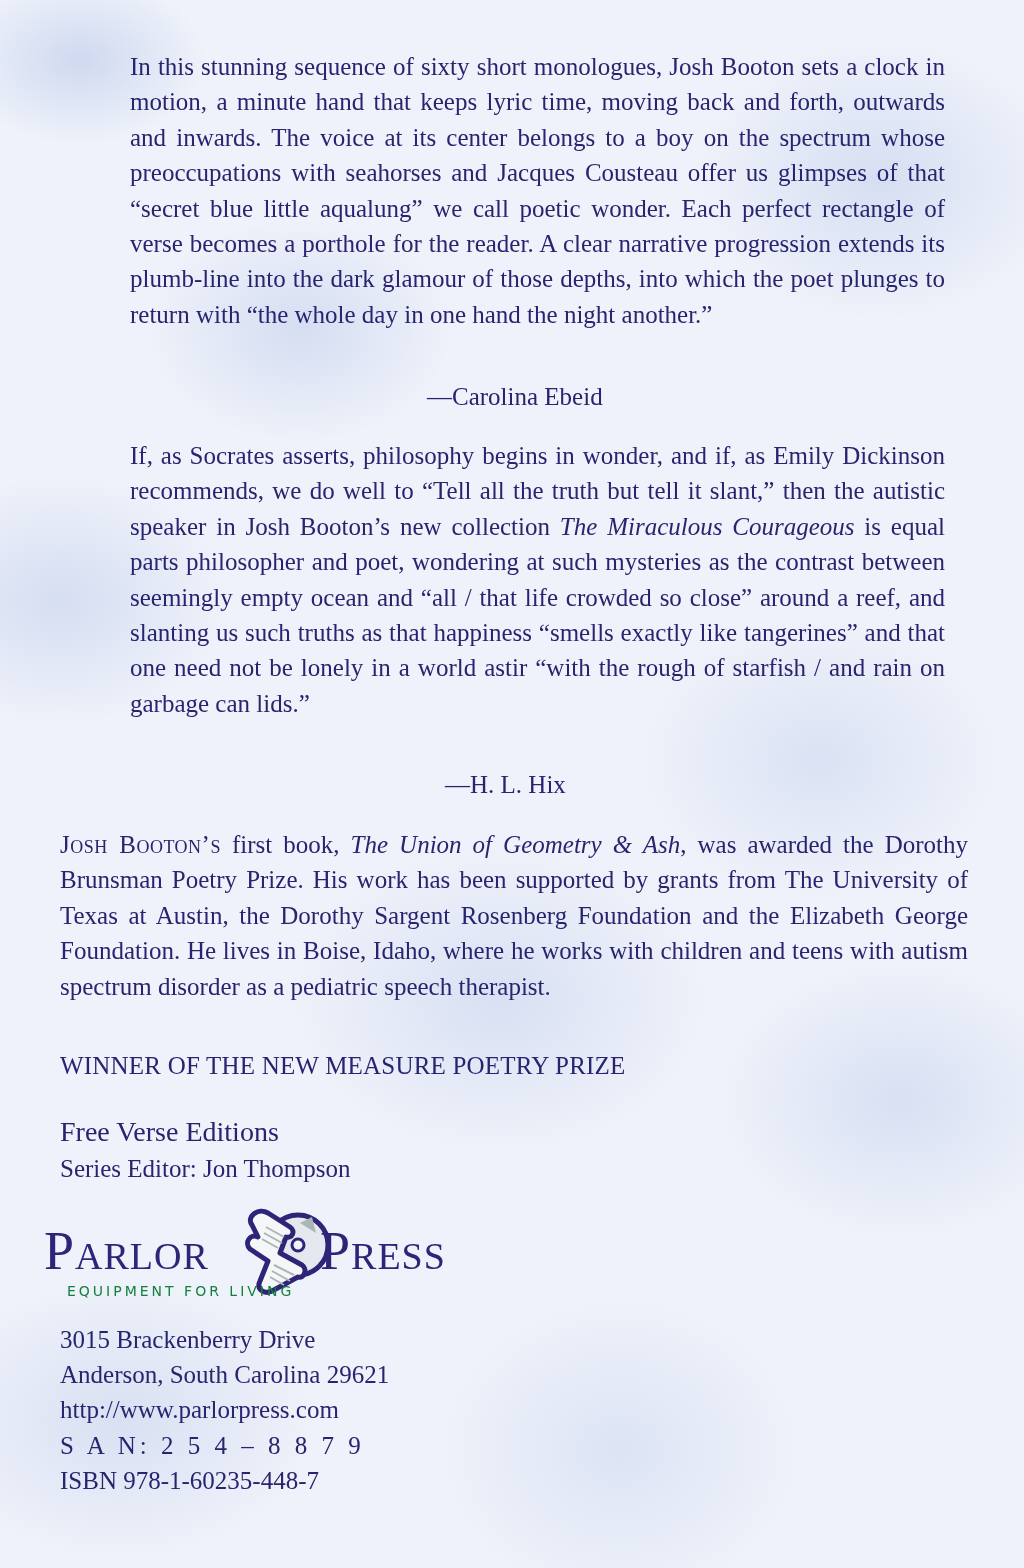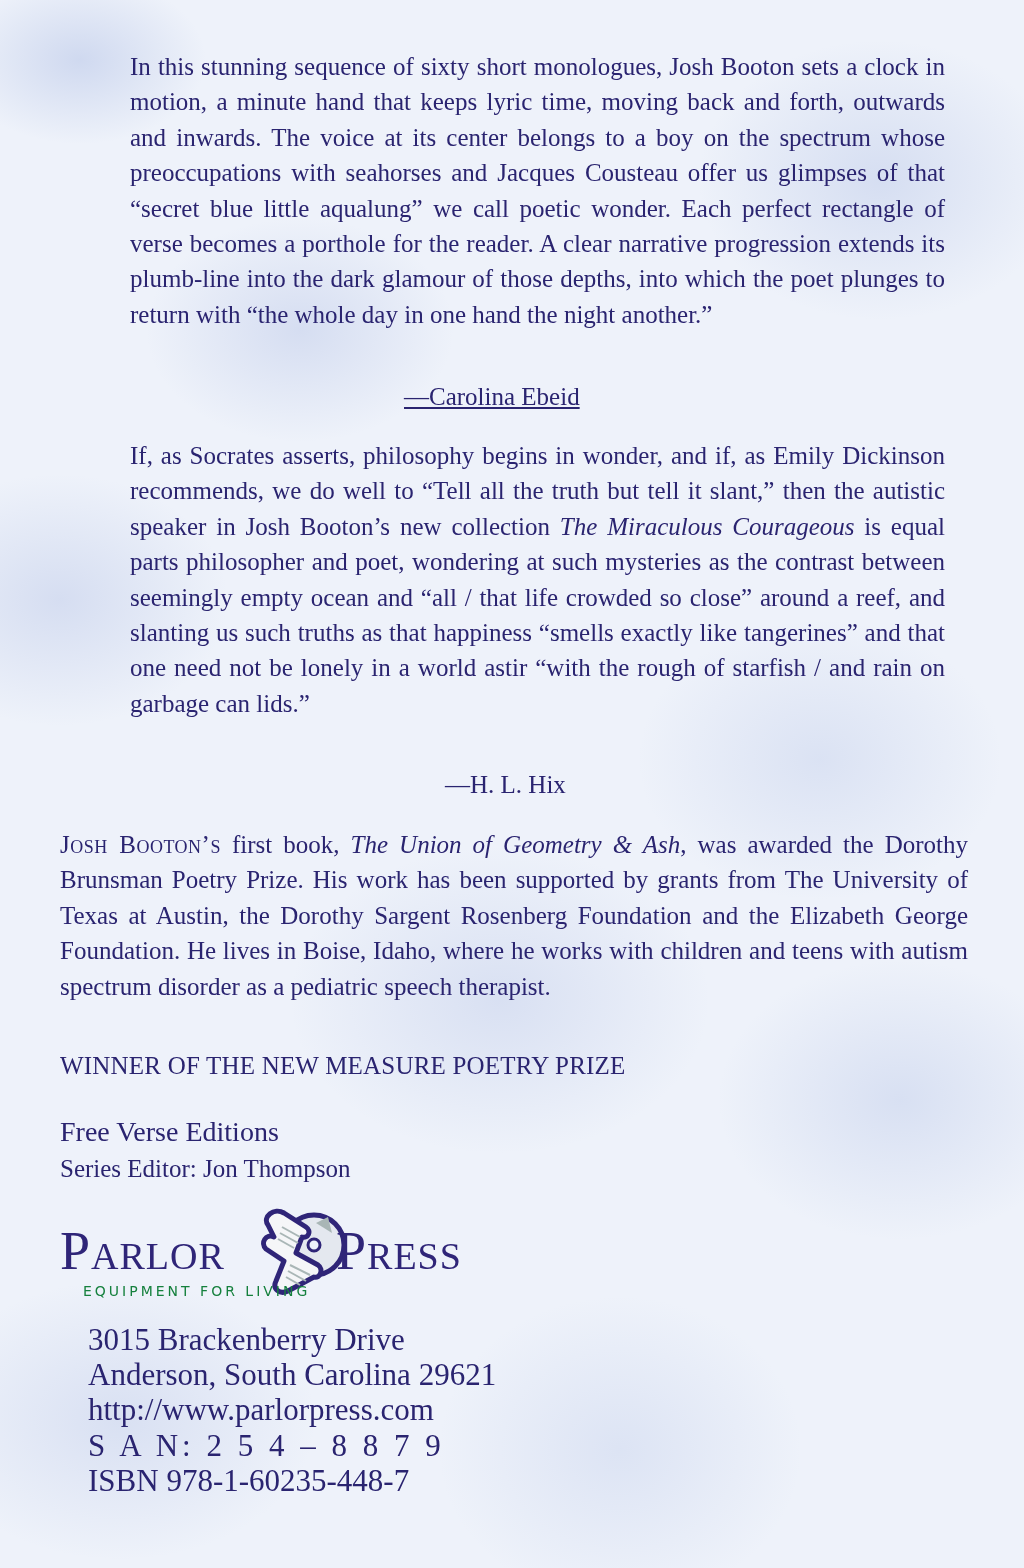--- a/index.html
+++ b/index.html
@@ -23,48 +23,48 @@
   .blurb {
     position: absolute; left: 130px; width: 815px;
     font-size: 25px; line-height: 35.4px; text-align: justify;
     text-align-last: left;
   }
   .blurb1 { top: 49px; }
   .blurb2 { top: 438px; }
   .attrib {
     position: absolute; font-size: 25px; line-height: 30px;
   }
-  .attrib1 { left: 404px; top: 382px; text-decoration: underline; }
+  .attrib1 { left: 427px; top: 382px; }
   .attrib2 { left: 445px; top: 770px; }
   .bio {
     position: absolute; left: 60px; top: 827px; width: 908px;
     font-size: 25px; line-height: 35.4px; text-align: justify; text-align-last: left;
   }
   .smallcaps { font-variant: small-caps; letter-spacing: 0.5px; }
   .prize {
     position: absolute; left: 60px; top: 1050px;
     font-size: 25px; line-height: 32px; letter-spacing: 0.2px;
   }
   .series-title { position: absolute; left: 60px; top: 1113px; font-size: 28px; line-height: 38px; }
   .series-editor { position: absolute; left: 60px; top: 1153px; font-size: 25px; line-height: 32px; }
-  .logo { position: absolute; left: 60px; top: 1203px; width: 460px; height: 100px; text-decoration: underline; }
+  .logo { position: absolute; left: 44px; top: 1203px; width: 460px; height: 100px; text-decoration: underline; }
   .logo-word {
     position: absolute; top: 18px; font-size: 54px; line-height: 60px;
     color: #2f2578; letter-spacing: 1px; font-variant: small-caps;
   }
   .logo-parlor { left: 0; }
   .logo-press { left: 276px; }
   .logo-tag {
     position: absolute; left: 23px; top: 80px; font-family: "DejaVu Sans", sans-serif;
     font-size: 14px; letter-spacing: 3px; color: #15803d;
   }
   .logo-mark { position: absolute; left: 198px; top: 0px; width: 92px; height: 96px; }
   .contact {
     position: absolute; left: 60px; top: 1322px;
-    font-size: 31px; line-height: 35.2px; margin-left: 28px;
+    font-size: 25px; line-height: 35.2px;
   }
   .contact div { white-space: nowrap; }
   .san { letter-spacing: 4px; }
   i { font-style: italic; }
 </style>
 </head>
 <body>
 
 <div class="page">
 

